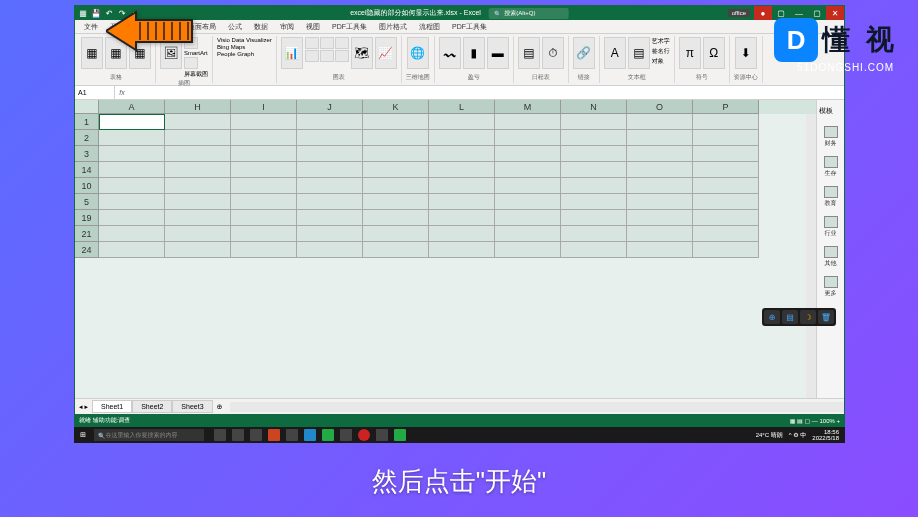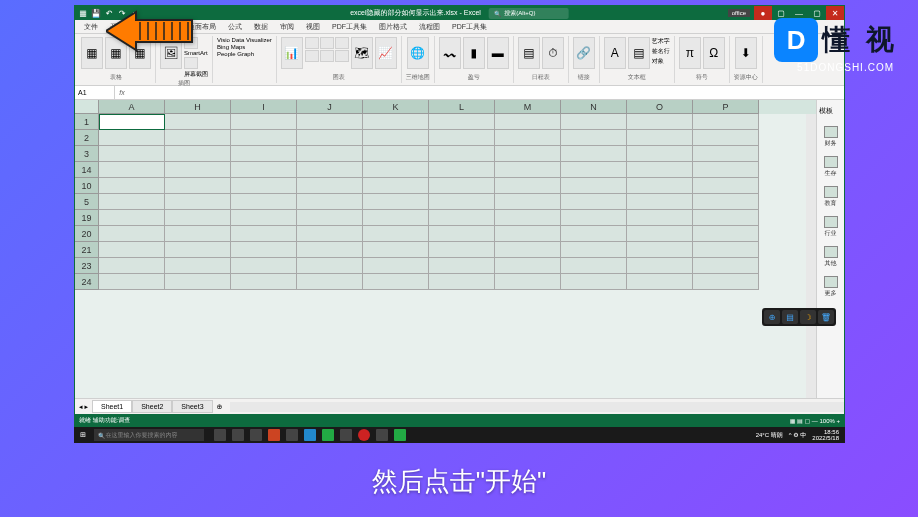--- a/index.html
+++ b/index.html
@@ -307,47 +307,21 @@
             <div class="cell"></div>
             <div class="cell"></div>
             <div class="cell"></div>
             <div class="cell"></div>
             <div class="cell"></div>
             <div class="cell"></div>
             <div class="cell"></div>
             <div class="cell"></div>
           </div>
           <div class="row">
-            <div class="row-h">20</div>
-            <div class="cell"></div>
-            <div class="cell"></div>
-            <div class="cell"></div>
-            <div class="cell"></div>
-            <div class="cell"></div>
-            <div class="cell"></div>
-            <div class="cell"></div>
-            <div class="cell"></div>
-            <div class="cell"></div>
-            <div class="cell"></div>
-          </div>
-          <div class="row">
             <div class="row-h">21</div>
-            <div class="cell"></div>
-            <div class="cell"></div>
-            <div class="cell"></div>
-            <div class="cell"></div>
-            <div class="cell"></div>
-            <div class="cell"></div>
-            <div class="cell"></div>
-            <div class="cell"></div>
-            <div class="cell"></div>
-            <div class="cell"></div>
-          </div>
-          <div class="row">
-            <div class="row-h">23</div>
             <div class="cell"></div>
             <div class="cell"></div>
             <div class="cell"></div>
             <div class="cell"></div>
             <div class="cell"></div>
             <div class="cell"></div>
             <div class="cell"></div>
             <div class="cell"></div>
             <div class="cell"></div>
             <div class="cell"></div>

